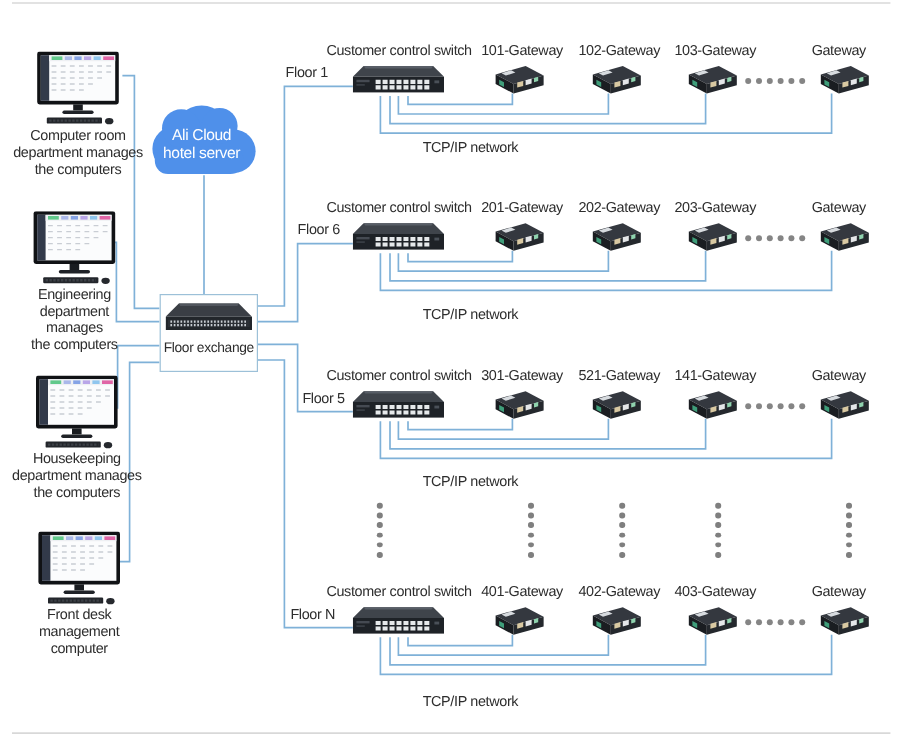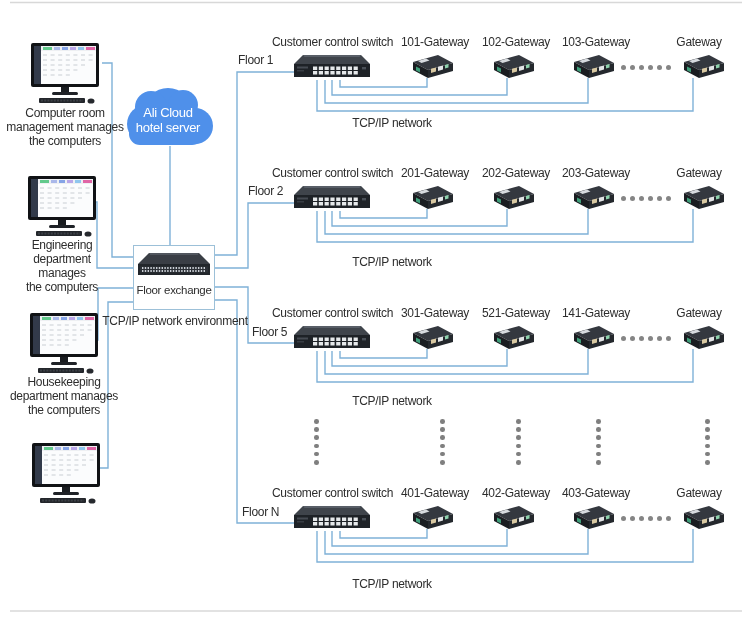--- a/index.html
+++ b/index.html
@@ -96,41 +96,44 @@
       <path d="M340,211 V218 H427 V209 M332,211 V226 H507 V209 M325,211 V234 H588 V209 M317,211 V242 H693 V209"></path>
       <path d="M340,351 V358 H427 V349 M332,351 V366 H507 V349 M325,351 V374 H588 V349 M317,351 V382 H693 V349"></path>
       <path d="M340,531 V538 H427 V529 M332,531 V546 H507 V529 M325,531 V554 H588 V529 M317,531 V562 H693 V529"></path>
     </g>
   </svg>
 
   <svg class="dev" style="left:27px;top:43px" width="76" height="62" viewBox="0 0 76 62">
       <use href="#sym-monitor"></use>
     </svg>
   <div class="lbl" style="left:3px;top:106px;width:124px">Computer room
-management manages
+department manages
 the computers</div>
 
   <svg class="dev" style="left:24px;top:176px" width="76" height="62" viewBox="0 0 76 62">
       <use href="#sym-monitor"></use>
     </svg>
   <div class="lbl" style="left:0px;top:238px;width:124px">Engineering
 department
 manages
 the computers</div>
 
   <svg class="dev" style="left:26px;top:313px" width="76" height="62" viewBox="0 0 76 62">
       <use href="#sym-monitor"></use>
     </svg>
   <div class="lbl" style="left:2px;top:375px;width:124px">Housekeeping
 department manages
 the computers</div>
 
   <svg class="dev" style="left:28px;top:443px" width="76" height="62" viewBox="0 0 76 62">
       <use href="#sym-monitor"></use>
     </svg>
+  <div class="lbl" style="left:4px;top:505px;width:124px">Front desk
+management
+computer</div>
 
   <svg class="dev" style="left:116px;top:80px" width="104" height="70" viewBox="0 0 104 70">
     <g fill="#4f90ea">
       <circle cx="30" cy="44" r="19"></circle>
       <circle cx="52" cy="32" r="24"></circle>
       <circle cx="79" cy="46" r="18"></circle>
       <circle cx="35" cy="27" r="16"></circle>
       <circle cx="67" cy="25" r="15"></circle>
       <rect x="13" y="42" width="74" height="23" rx="11"></rect>
     </g>
@@ -140,21 +143,20 @@
     <text x="52" y="52" text-anchor="middle" fill="#ffffff" font-size="13" font-family="Liberation Sans, sans-serif" letter-spacing="-0.3">
       <tspan>hotel server</tspan>
     </text>
   </svg>
 
   <div class="trunk-box"></div>
   <svg class="dev" style="left:138px;top:251px" width="72" height="28" viewBox="0 0 72 28">
       <use href="#sym-trunk-switch"></use>
     </svg>
   <div class="lbl nowrap" style="left:133px;top:284px;width:82px;font-size:11.5px">Floor exchange</div>
-  <div class="lbl nowrap" style="left:85px;top:314px;width:180px">TCP/IP network environment</div>
 
   <div class="lbl nowrap" style="left:238px;top:53px;text-align:right">Floor 1</div>
   <div class="lbl nowrap" style="left:272px;top:35px;width:120px">Customer control switch</div>
   <svg class="dev" style="left:294px;top:53px" width="76" height="30" viewBox="0 0 76 30">
       <use href="#sym-switch"></use>
     </svg>
   <div class="lbl nowrap" style="left:401px;top:35px;width:64px">101-Gateway</div>
   <div class="lbl nowrap" style="left:482px;top:35px;width:64px">102-Gateway</div>
   <div class="lbl nowrap" style="left:562px;top:35px;width:64px">103-Gateway</div>
   <div class="lbl nowrap" style="left:667px;top:35px;width:64px">Gateway</div>
@@ -173,21 +175,21 @@
   <div class="dots-h" style="left:621px;top:65px">
       <i></i>
       <i></i>
       <i></i>
       <i></i>
       <i></i>
       <i></i>
     </div>
   <div class="lbl nowrap" style="left:332px;top:116px;width:120px">TCP/IP network</div>
 
-  <div class="lbl nowrap" style="left:248px;top:184px;text-align:left">Floor 2</div>
+  <div class="lbl nowrap" style="left:248px;top:184px;text-align:left">Floor 6</div>
   <div class="lbl nowrap" style="left:272px;top:166px;width:120px">Customer control switch</div>
   <svg class="dev" style="left:294px;top:184px" width="76" height="30" viewBox="0 0 76 30">
       <use href="#sym-switch"></use>
     </svg>
   <div class="lbl nowrap" style="left:401px;top:166px;width:64px">201-Gateway</div>
   <div class="lbl nowrap" style="left:482px;top:166px;width:64px">202-Gateway</div>
   <div class="lbl nowrap" style="left:562px;top:166px;width:64px">203-Gateway</div>
   <div class="lbl nowrap" style="left:667px;top:166px;width:64px">Gateway</div>
   <svg class="dev" style="left:410px;top:183px" width="46" height="30" viewBox="0 0 46 30">
       <use href="#sym-gateway"></use>

